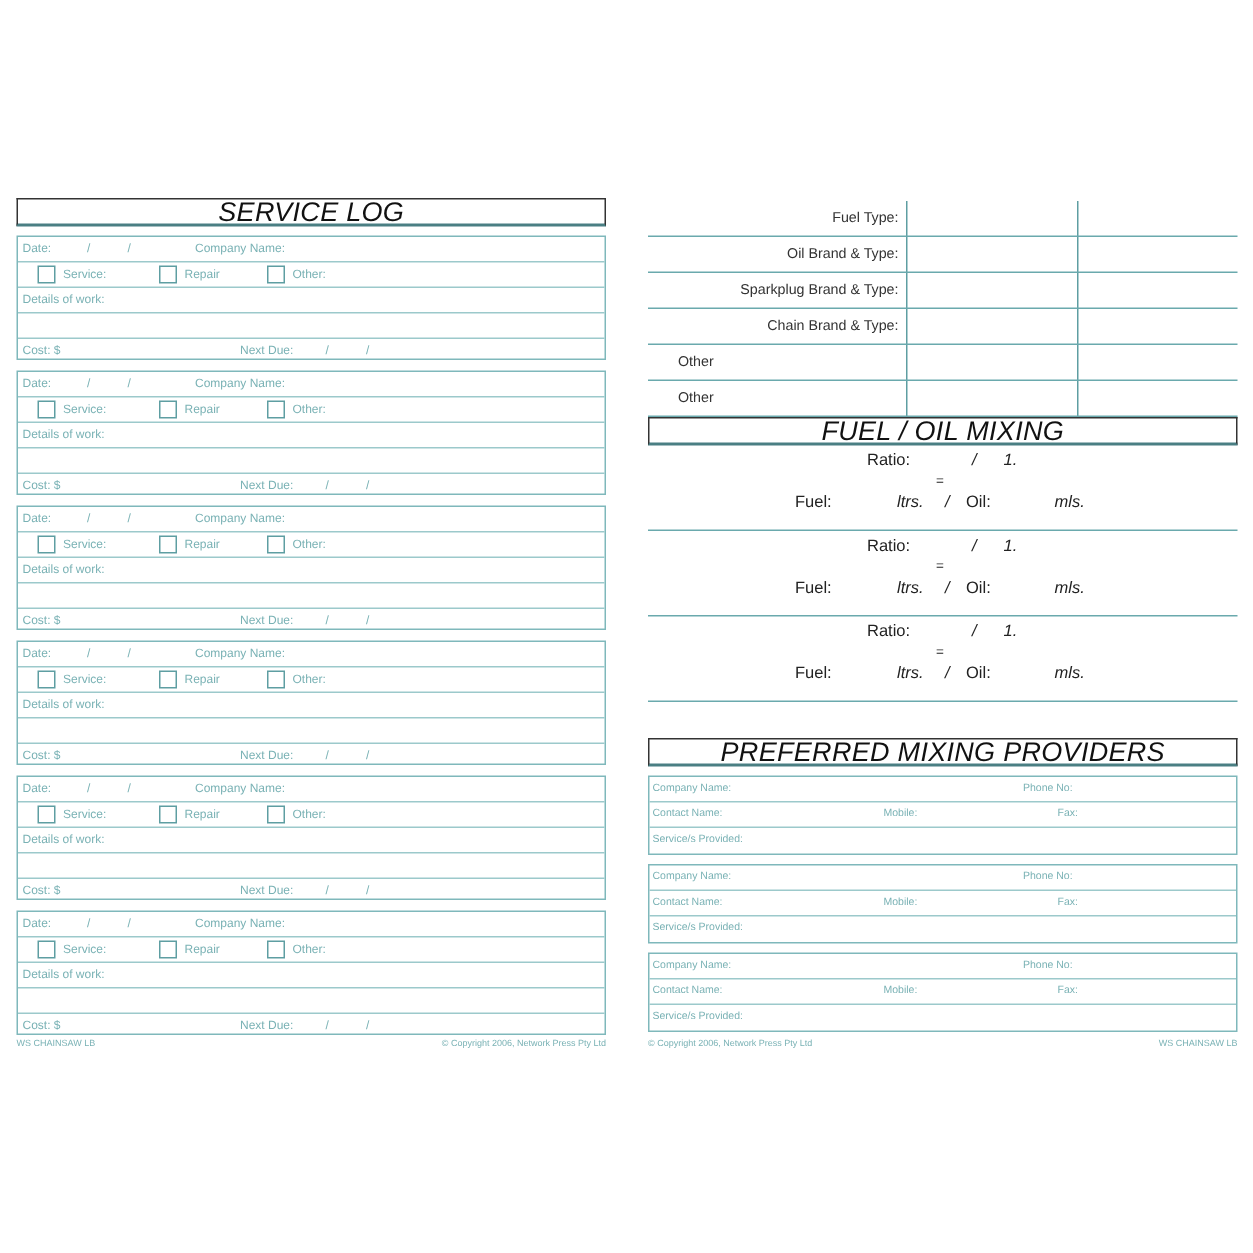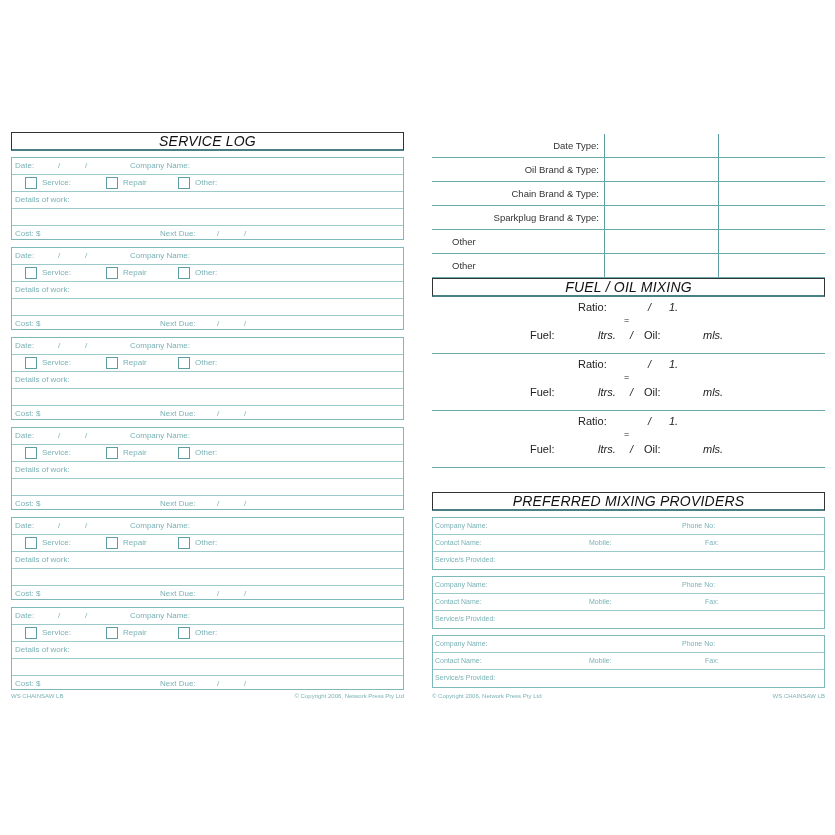--- a/index.html
+++ b/index.html
@@ -10,21 +10,21 @@
   .col-left { left: 11px; width: 393px; }
   .col-right { left: 432px; width: 393px; }
 
   .section-title {
     height: 19px;
     border: 1px solid #333;
     border-bottom: 2px solid #4a7f83;
     text-align: center;
     font-style: italic;
     font-weight: normal;
-    font-size: 14px;
+    font-size: 18px;
     line-height: 17px;
     color: #111;
     letter-spacing: 0.2px;
   }
 
   
   .log-box {
     position: relative;
     border: 1px solid #7fb8bb;
     margin-top: 7px;
@@ -250,30 +250,30 @@
   <span class="footer-text" style="right:0; top:561px;">© Copyright 2006, Network Press Pty Ltd</span>
 </div>
 
 <div class="col col-right">
 
   <div>
     <div class="cons-table" id="cons-table">
       <div class="vline" style="left:172px; height:144px;"></div>
       <div class="vline" style="left:286px; height:144px;"></div>
     <div class="cons-row">
-          <span class="lbl-right">Date Type:</span>
+          <span class="lbl-right">Fuel Type:</span>
         </div>
         <div class="cons-row">
           <span class="lbl-right">Oil Brand &amp; Type:</span>
         </div>
         <div class="cons-row">
+          <span class="lbl-right">Sparkplug Brand &amp; Type:</span>
+        </div>
+        <div class="cons-row">
           <span class="lbl-right">Chain Brand &amp; Type:</span>
-        </div>
-        <div class="cons-row">
-          <span class="lbl-right">Sparkplug Brand &amp; Type:</span>
         </div>
         <div class="cons-row">
           <span class="lbl-left">Other</span>
         </div>
         <div class="cons-row">
           <span class="lbl-left">Other</span>
         </div>
       </div>
   </div>
 

